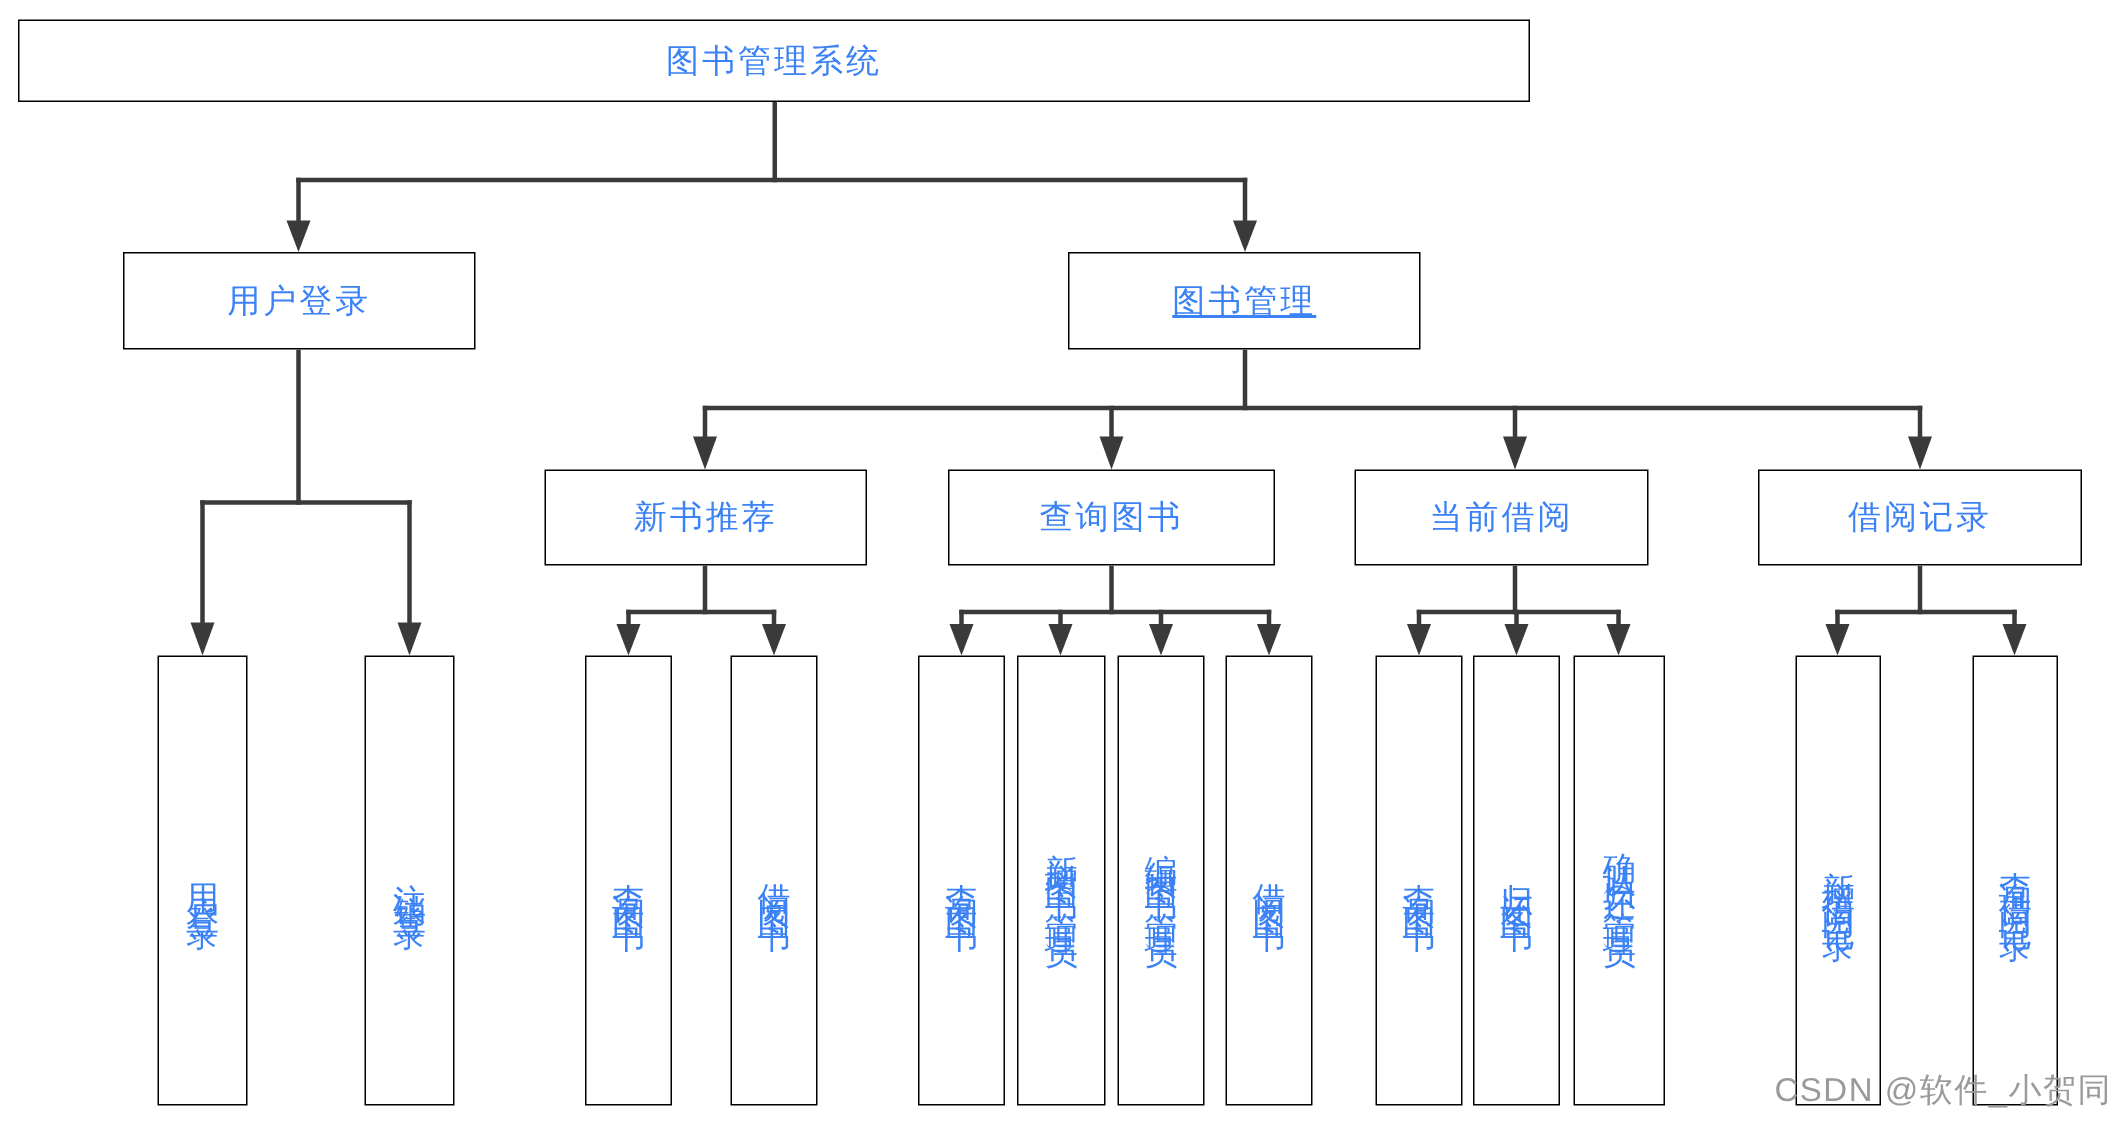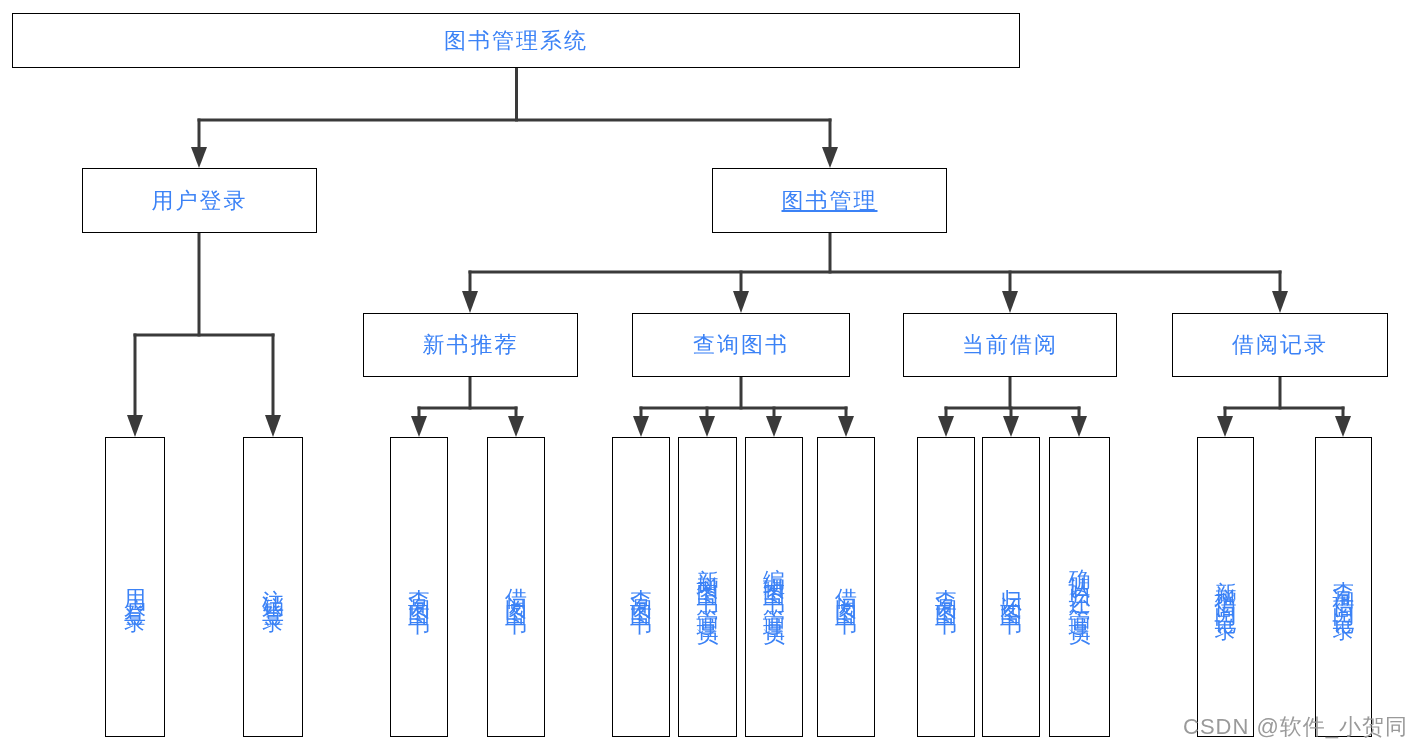--- a/index.html
+++ b/index.html
@@ -131,21 +131,21 @@
     </g>
   </svg>
 
   <div class="box" style="left:12px; top:13px; width:1008px; height:55px;">图书管理系统</div>
 
   <div class="box" style="left:82px; top:168px; width:235px; height:65px;">用户登录</div>
   <div class="box" style="left:712px; top:168px; width:235px; height:65px;text-decoration:underline;">图书管理</div>
 
   <div class="box" style="left:363px; top:313px; width:215px; height:64px;">新书推荐</div>
   <div class="box" style="left:632px; top:313px; width:218px; height:64px;">查询图书</div>
-  <div class="box" style="left:903px; top:313px; width:214px; height:64px;">当前借阅</div>
+  <div class="box" style="left:903px; top:313px; width:196px; height:64px;">当前借阅</div>
   <div class="box" style="left:1172px; top:313px; width:216px; height:64px;">借阅记录</div>
 
   <div class="box vbox" style="left:105px; top:437px; width:60px; height:300px;">用户登录</div>
   <div class="box vbox" style="left:243px; top:437px; width:60px; height:300px;">注销登录</div>
 
   <div class="box vbox" style="left:390px; top:437px; width:58px; height:300px;">查询图书</div>
   <div class="box vbox" style="left:487px; top:437px; width:58px; height:300px;">借阅图书</div>
 
   <div class="box vbox" style="left:612px; top:437px; width:58px; height:300px;">查询图书</div>
   <div class="box vbox" style="left:678px; top:437px; width:59px; height:300px;">新增图书（管理员）</div>

